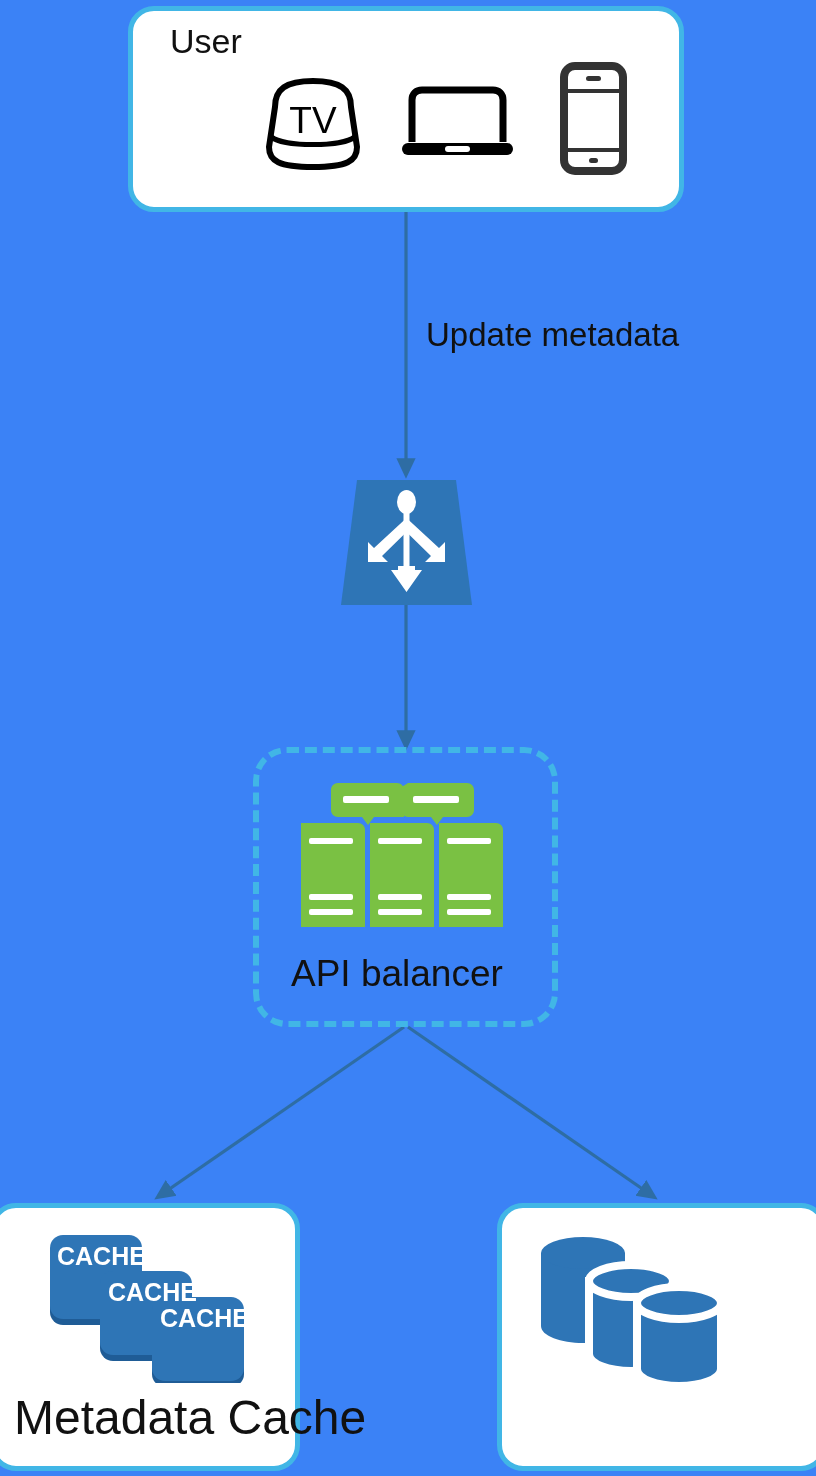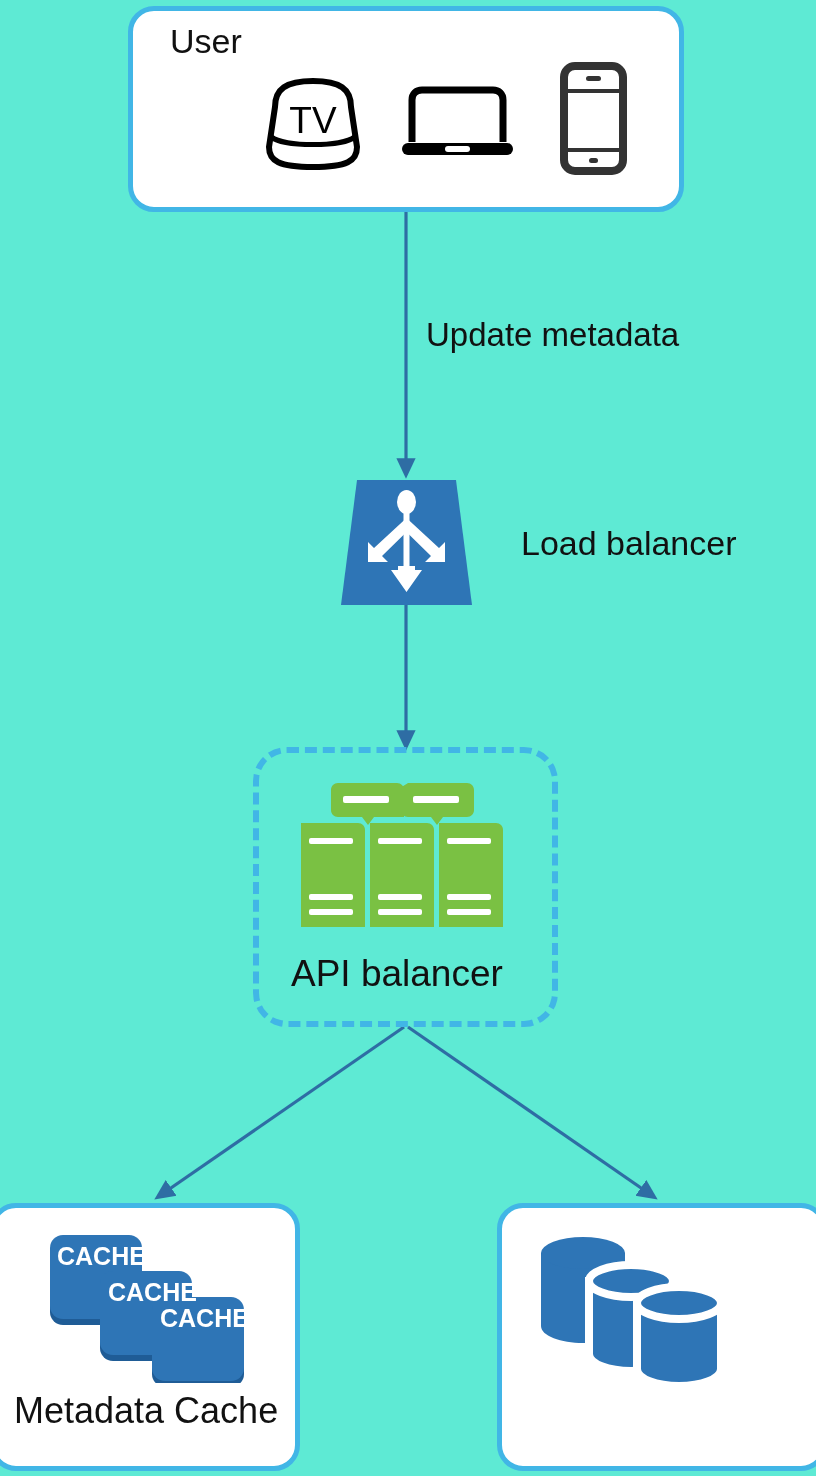--- a/index.html
+++ b/index.html
@@ -7,21 +7,21 @@
     padding: 0;
     background: #ffffff;
   }
   body {
     font-family: "Liberation Sans", sans-serif;
   }
   #canvas {
     position: relative;
     width: 816px;
     height: 1476px;
-    background: #5eead4;
+    background: #3b82f6;
     overflow: hidden;
   }
   .node-box {
     position: absolute;
     box-sizing: border-box;
     background: #ffffff;
   }
   .solid-box {
     border: 5px solid #41b6e6;
     border-radius: 26px;
@@ -106,21 +106,20 @@
     <path d="M16 0 L115 0 L131 125 L0 125 Z" fill="#2e75b6"></path>
     <g fill="#ffffff">
       <ellipse cx="65.5" cy="22" rx="9.5" ry="12"></ellipse>
       <rect x="62.5" y="28" width="6" height="72"></rect>
       <path d="M65.5 38 L33 68 L27 62 L27 82 L47 82 L41 76 L65.5 52 Z"></path>
       <path d="M65.5 38 L98 68 L104 62 L104 82 L84 82 L90 76 L65.5 52 Z"></path>
       <path d="M65.5 112 L50 90 L57 90 L57 86 L74 86 L74 90 L81 90 Z"></path>
     </g>
   </svg>
 
-  <div class="box-label" style="left:521px; top:524px; font-size:34px;">Load balancer</div>
 
   <div class="node-box dashed-box" style="left:253px; top:747px; width:305px; height:280px;"></div>
 
   <svg class="icon-abs" style="left:296px; top:781px;" width="212" height="148" viewBox="0 0 212 148">
     <g fill="#7ac143">
 
       <path d="M42 2 L101 2 C105 2, 108 5, 108 9 L108 36 L78 36 L72 44 L66 36 L42 36
                C38 36, 35 33, 35 29 L35 9 C35 5, 38 2, 42 2 Z"></path>
 
       <path d="M112 2 L171 2 C175 2, 178 5, 178 9 L178 29 C178 33, 175 36, 171 36
@@ -157,21 +156,21 @@
     <rect x="110" y="76" width="92" height="84" rx="13" fill="#1f5c96"></rect>
 
     <rect x="8" y="8" width="92" height="84" rx="13" fill="#2e75b6"></rect>
     <rect x="58" y="44" width="92" height="84" rx="13" fill="#2e75b6"></rect>
     <rect x="110" y="70" width="92" height="84" rx="13" fill="#2e75b6"></rect>
     <text x="15" y="38" font-family="Liberation Sans, sans-serif" font-size="25" font-weight="bold" fill="#ffffff">CACHE</text>
     <text x="66" y="74" font-family="Liberation Sans, sans-serif" font-size="25" font-weight="bold" fill="#ffffff">CACHE</text>
     <text x="118" y="100" font-family="Liberation Sans, sans-serif" font-size="25" font-weight="bold" fill="#ffffff">CACHE</text>
   </svg>
 
-  <div class="box-label" style="left:14px; top:1390px; font-size:36px;">Metadata Cache</div>
+  <div class="box-label" style="left:14px; top:1390px; font-size:48px;">Metadata Cache</div>
 
   <div class="node-box solid-box" style="left:497px; top:1203px; width:330px; height:268px;"></div>
 
   <svg class="icon-abs" style="left:531px; top:1231px;" width="205" height="155" viewBox="0 0 205 155">
     <g fill="#2e75b6">
 
       <path d="M10 22 L10 95 C10 105, 30 112, 52 112 C74 112, 94 105, 94 95 L94 22 Z"></path>
       <ellipse cx="52" cy="22" rx="42" ry="16"></ellipse>
 
       <path d="M58 50 L58 123 C58 133, 78 140, 100 140 C122 140, 142 133, 142 123 L142 50 Z" stroke="#ffffff" stroke-width="8"></path>

